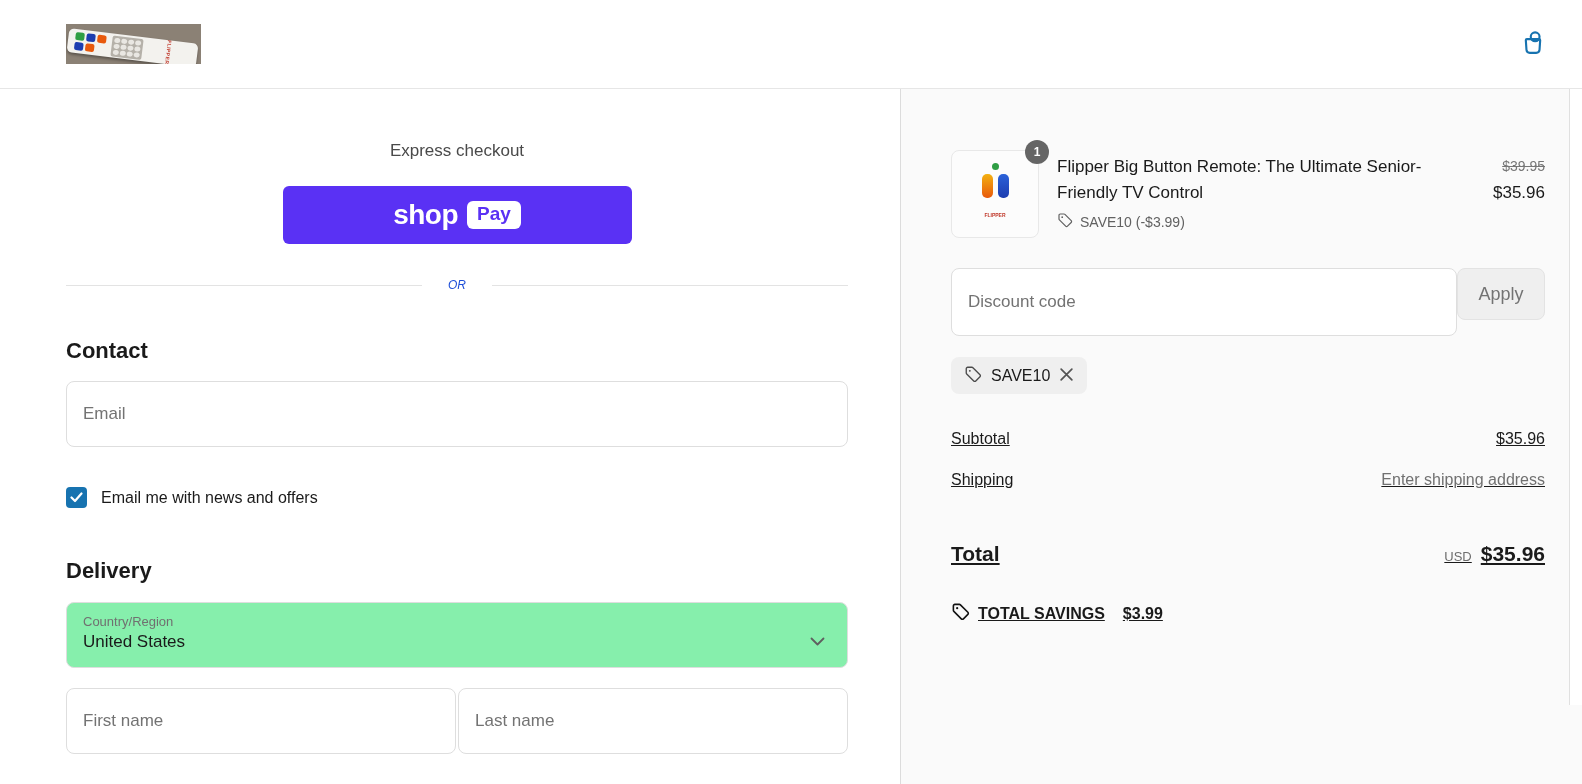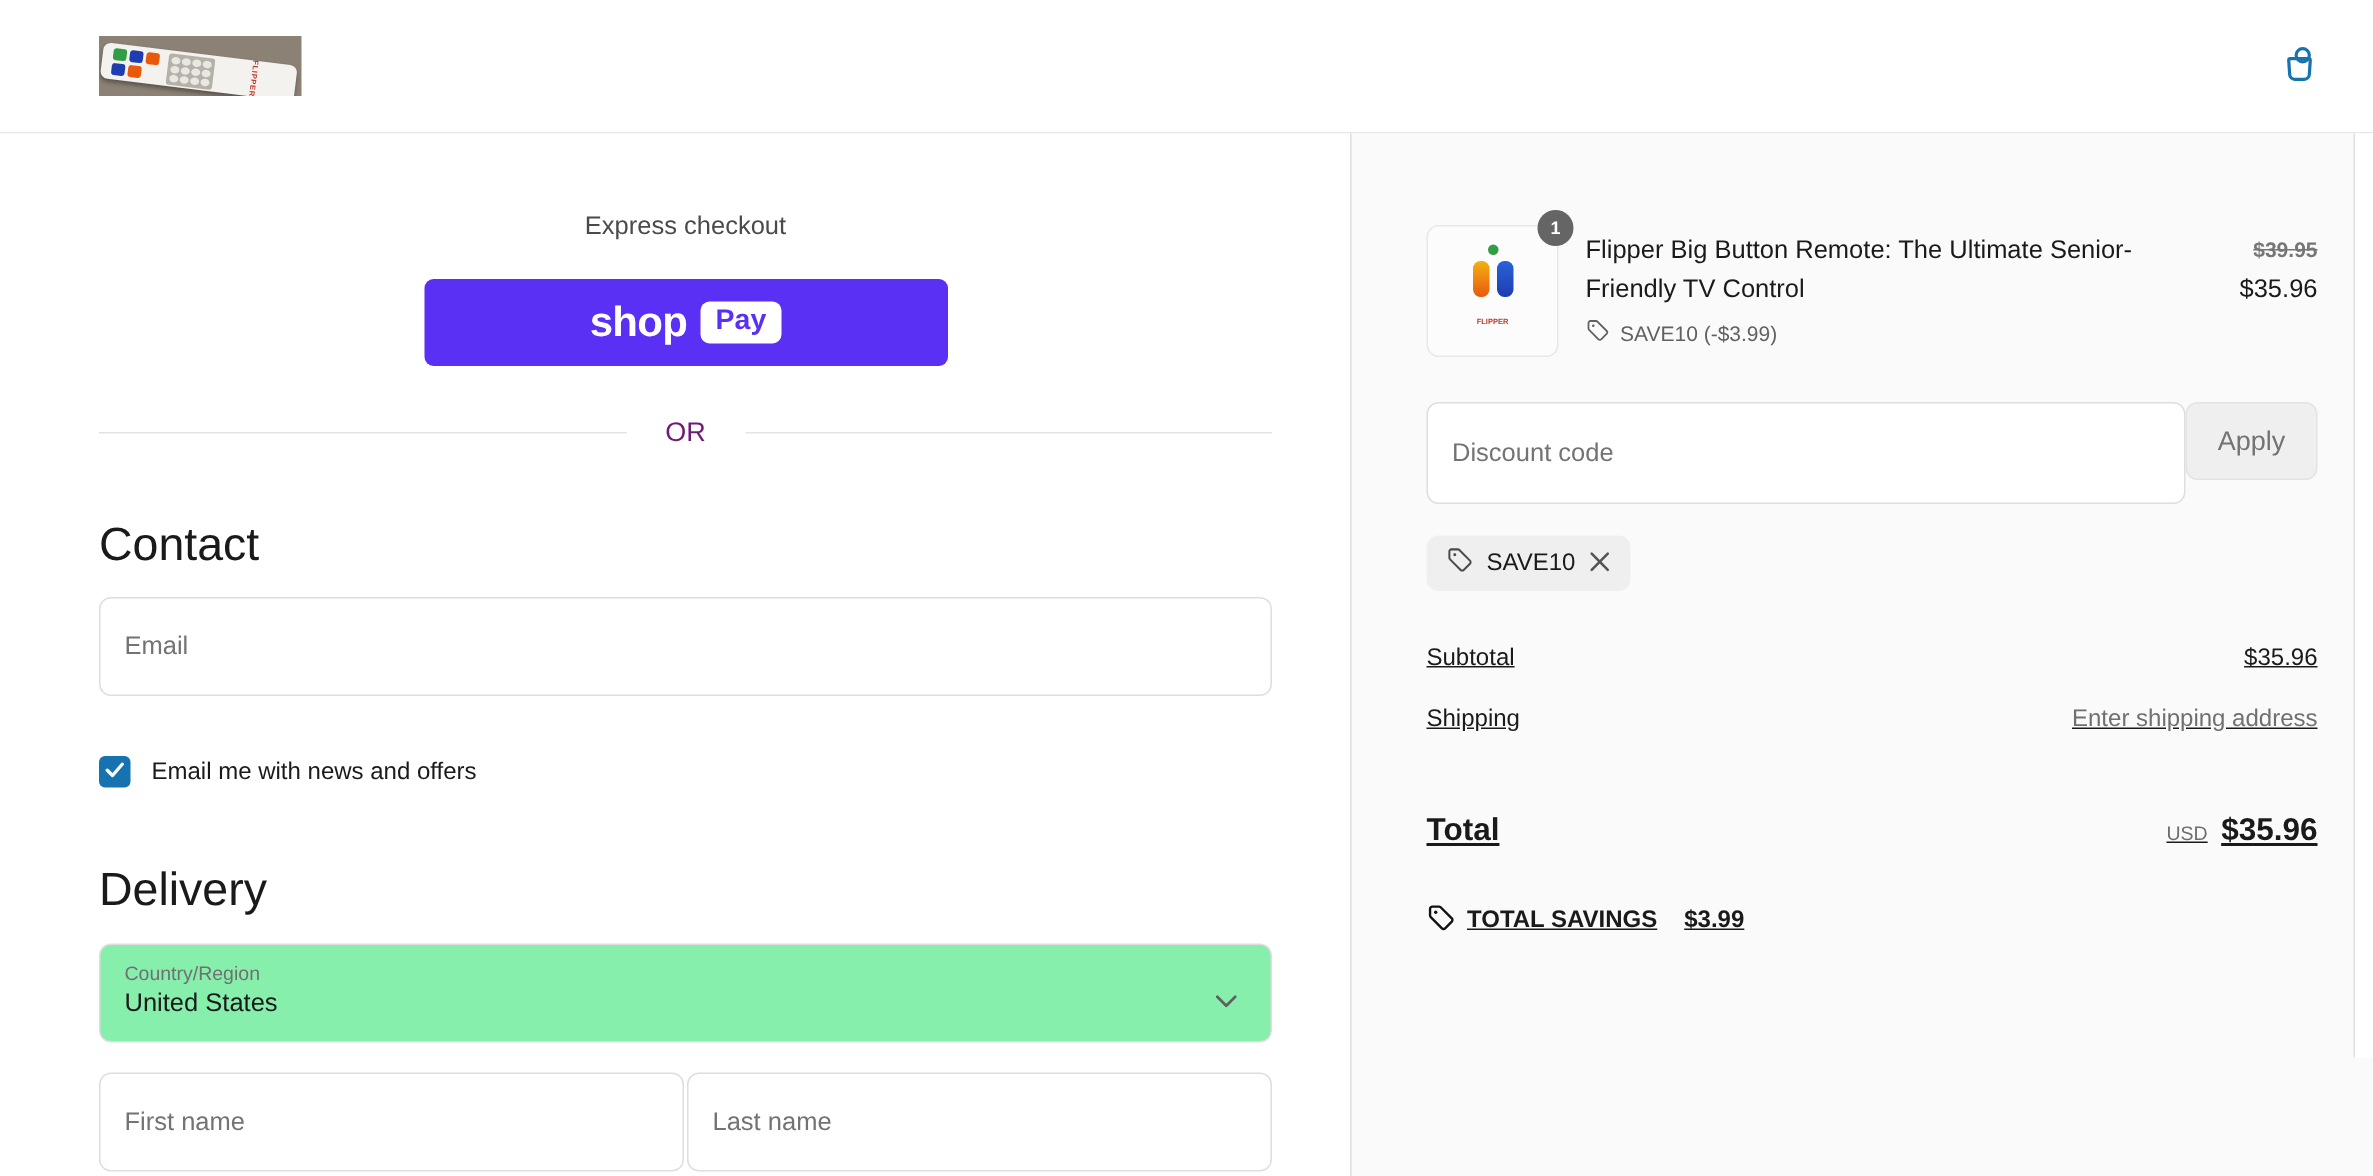--- a/index.html
+++ b/index.html
@@ -34,23 +34,23 @@
 
   .express-title { text-align:center; font-size:17px; color:#4a4a4a; margin-bottom:25px; }
   .shoppay-btn { width:349px; height:58px; border:none; border-radius:6px;
                  background:#5a31f4; margin:0 auto; display:flex; align-items:center;
                  justify-content:center; cursor:pointer; }
   .shoppay-shop { color:#fff; font-weight:700; font-size:28px; letter-spacing:-.5px; }
   .shoppay-pay  { background:#fff; color:#5a31f4; font-weight:700; font-size:19px;
                   border-radius:6px; padding:2px 10px 4px; margin-left:9px; }
   .or-divider { display:flex; align-items:center; margin-top:34px; }
   .or-line { flex:1; height:1px; background:#e3e3e3; }
-  .or-text { color:#701a75; font-size:18px; margin:0 26px; }
-
-  .section-heading { font-size:31px; font-weight:400; color:#1a1a1a; }
+  .or-text { color:#1d4ed8; font-size:12px; margin:0 26px;font-style:italic; }
+
+  .section-heading { font-size:22px; font-weight:700; color:#1a1a1a; }
   .contact-heading { margin-top:46px; margin-bottom:17px; }
   .delivery-heading { margin-top:50px; margin-bottom:18px; }
 
   .text-input { width:100%; height:66px; border:1px solid #dedede; border-radius:8px;
                 font-family:inherit; font-size:17px; color:#1a1a1a; padding:0 16px;
                 background:#fff; outline:none; }
   .text-input::placeholder { color:#737373; }
 
   .check-row { display:flex; align-items:center; gap:14px; margin-top:40px; }
   .checkbox { width:21px; height:21px; background:#1773b0; border-radius:4px;
@@ -82,21 +82,21 @@
   .t-pill.blue   { background:linear-gradient(#2b62d9,#1d3db0); }
   .t-brand { margin-top:14px; font-size:5px; color:#c0392b; font-weight:700; }
   .qty-badge { position:absolute; top:-10px; right:-10px; width:24px; height:24px;
                border-radius:50%; background:#656565; color:#fff; font-size:12px;
                font-weight:600; display:flex; align-items:center; justify-content:center; }
   .product-info { flex:1; padding-top:4px; }
   .product-title { font-size:17px; line-height:26px; color:#1a1a1a; max-width:404px; }
   .item-discount { display:flex; align-items:center; gap:7px; margin-top:6px;
                    color:#616161; font-size:14px; }
   .price-col { width:94px; text-align:right; padding-top:8px; }
-  .price-old { font-size:14px; color:#767676; text-decoration:line-through;font-weight:bold; }
+  .price-old { font-size:14px; color:#767676; text-decoration:line-through; }
   .price-new { font-size:17px; color:#1a1a1a; margin-top:9px; }
 
   .discount-row { display:flex; margin-top:30px; }
   .discount-input { flex:1; height:68px; }
   .apply-btn { width:88px; height:52px; background:#efefef; border:1px solid #e3e3e3;
                border-radius:8px; color:#737373; font-size:18px; font-family:inherit;
                cursor:pointer; }
 
   .chip { display:inline-flex; align-items:center; gap:9px; height:37px;
           background:#efefef; border-radius:8px; padding:0 13px; margin-top:21px; }

